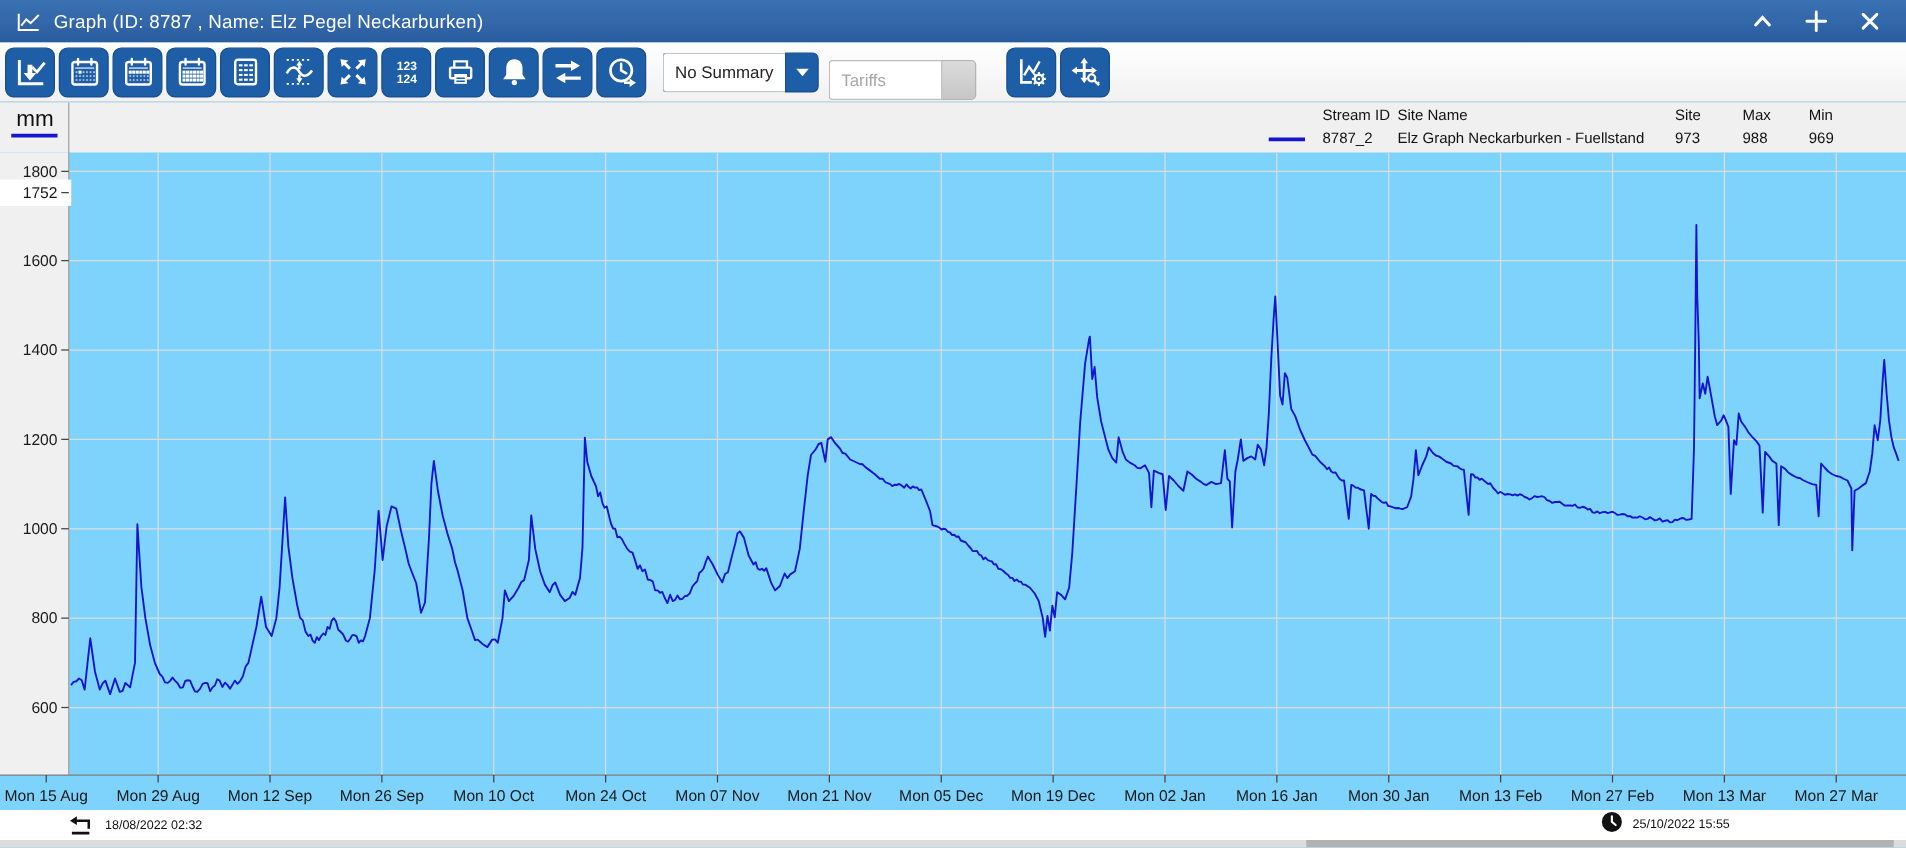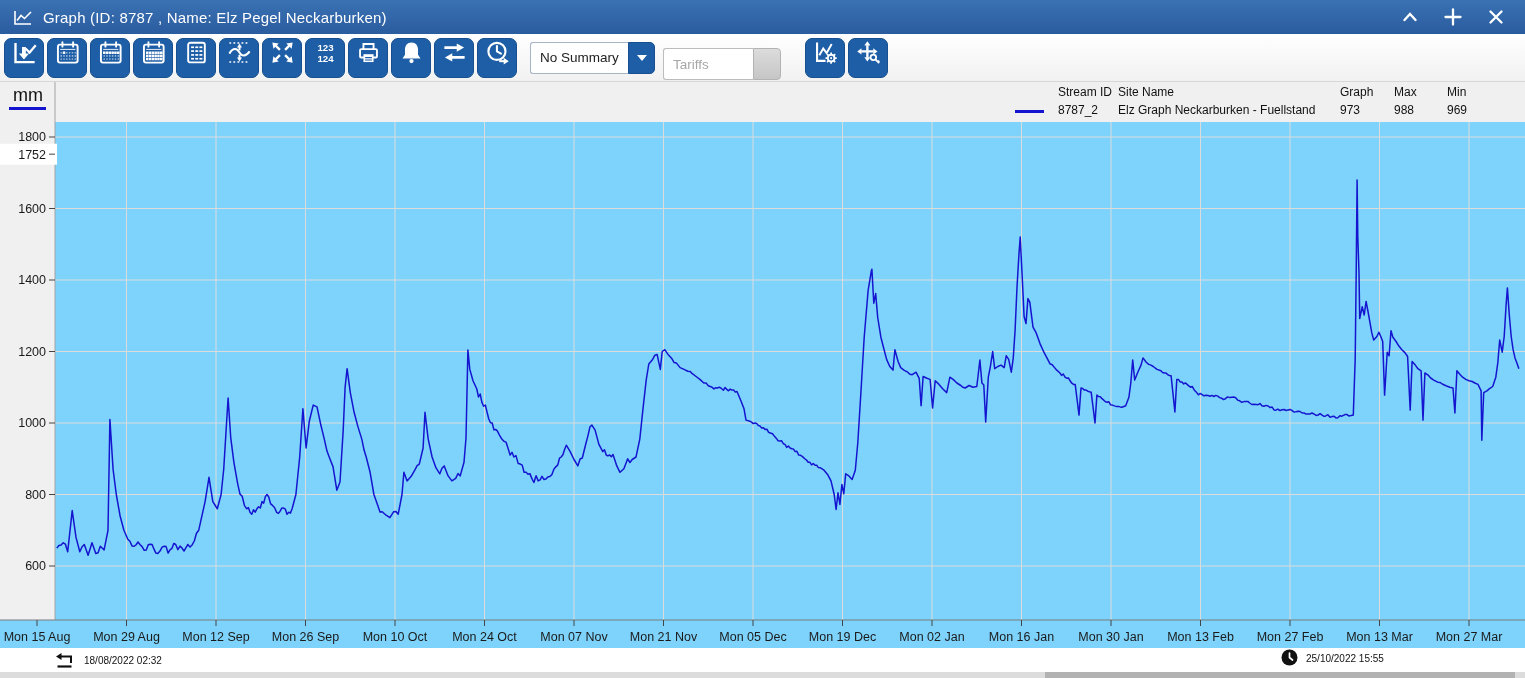--- a/index.html
+++ b/index.html
@@ -11,21 +11,21 @@
   .t-icon{display:inline-flex;margin-left:2px;}
   .t-text{font-size:15px;margin-left:9px;letter-spacing:.2px;}
   .t-actions{margin-left:auto;display:flex;align-items:center;gap:24px;margin-right:10px;}
   .t-btn{display:inline-flex;cursor:pointer;}
 
   
   .toolbar{position:absolute;top:34px;left:0;right:0;height:48px;background:linear-gradient(#ffffff,#f1f1f1);
            border-bottom:1px solid #d7d7d7;display:flex;align-items:center;padding-left:4px;box-sizing:border-box;}
   .tb-group{display:inline-flex;align-items:center;}
   .tbtn{width:40px;height:40px;border-radius:7px;background:#1d5ea6;border:1px solid #174f90;margin-right:3px;
-        display:inline-flex;align-items:flex-start;justify-content:center;padding:0;cursor:pointer;box-sizing:border-box;}
+        display:inline-flex;align-items:center;justify-content:center;padding:0;cursor:pointer;box-sizing:border-box;}
   .tbtn svg{display:block;}
   .select{display:inline-flex;height:32px;margin-left:10px;cursor:pointer;}
   .sel-text{width:98px;background:#fff;border:1px solid #a6b4c3;border-right:none;border-radius:3px 0 0 3px;
             display:flex;align-items:center;padding-left:9px;font-size:13.5px;color:#222;box-sizing:border-box;}
   .sel-btn{width:27px;background:#1d5ea6;border:1px solid #174f90;border-radius:0 5px 5px 0;
            display:flex;align-items:center;justify-content:center;box-sizing:border-box;}
   .caret{width:0;height:0;border-left:5px solid transparent;border-right:5px solid transparent;border-top:6px solid #fff;}
   .tariffs{display:inline-flex;height:32px;margin-left:8px;margin-top:13px;}
   .tariffs input{width:90px;height:32px;border:1px solid #bcbcbc;border-right:none;border-radius:3px 0 0 3px;
                  padding:0 0 0 9px;font-size:13.5px;color:#333;outline:none;box-sizing:border-box;font-family:"Liberation Sans",sans-serif;}
@@ -383,21 +383,21 @@
         <line x1="49" y1="154.16000000000003" x2="55" y2="154.16000000000003" stroke="#444" stroke-width="1"></line>
         <text x="46" y="158.5" text-anchor="end" font-size="12.5" fill="#1a1a1a" font-family="Liberation Sans,sans-serif">1752</text>
         <path d="M56.8 548.1L58.9 545.5L61.1 545.0L63.2 542.8L65.4 544.2L67.7 551.7L72.2 510.6L76.0 537.4L79.8 551.7L82.1 546.7L84.3 544.5L88.1 555.3L92.0 542.8L95.8 553.5L98.1 552.7L100.3 546.3L104.1 549.9L108.0 530.3L109.9 419.4L113.1 469.5L116.3 494.5L120.1 516.0L123.9 530.3L127.8 539.2L129.9 541.3L132.0 545.9L134.2 546.3L136.1 544.7L138.0 542.0L139.9 544.5L142.1 546.6L144.2 550.3L146.3 549.9L148.2 544.8L150.2 544.2L152.1 544.5L154.0 549.2L155.9 553.1L157.8 553.5L160.0 551.1L162.1 547.1L164.2 546.3L166.1 546.6L168.1 553.0L170.0 549.9L171.9 548.4L173.8 543.4L175.7 544.5L177.9 549.6L180.0 546.1L182.1 548.1L184.0 551.0L186.0 547.7L187.9 544.5L190.0 547.1L192.1 544.9L194.3 541.0L196.5 533.2L198.7 530.3L205.1 501.6L209.0 477.3L212.8 501.6L215.0 505.0L217.3 508.8L221.1 494.5L223.7 469.5L228.1 398.0L230.7 437.3L233.9 462.3L237.7 483.8L240.0 494.1L242.2 496.3L244.4 505.3L246.7 508.8L248.4 507.6L250.1 512.5L251.8 514.2L253.5 509.7L255.2 512.1L256.9 508.8L258.6 506.8L260.3 508.0L262.0 501.6L263.7 503.1L265.4 496.4L267.1 494.5L268.8 497.2L270.6 503.8L272.3 505.2L274.5 507.5L276.7 512.4L278.4 513.4L280.1 511.2L281.8 508.1L283.6 508.1L285.3 509.1L287.0 514.2L288.7 512.3L290.4 513.1L292.1 508.8L295.9 494.5L299.7 457.0L302.9 408.7L306.1 448.0L309.3 421.2L313.2 405.1L317.0 406.9L320.8 424.8L324.7 440.9L326.9 450.8L329.2 457.0L333.0 466.6L336.8 490.2L340.0 482.0L343.2 430.1L345.1 387.3L347.1 368.7L350.3 392.6L354.1 412.3L357.9 426.6L361.8 439.1L364.0 449.8L366.2 457.0L370.1 472.3L373.9 494.5L377.7 505.2L380.0 512.1L382.2 511.7L386.1 515.2L389.9 517.7L393.7 511.7L396.0 511.5L398.2 514.2L402.0 494.5L403.9 472.3L407.1 480.9L411.0 476.6L414.8 470.2L417.1 465.6L419.3 464.1L423.1 448.0L425.0 412.3L428.2 439.1L432.1 457.0L435.9 467.7L439.8 473.8L442.0 468.2L444.2 465.9L448.1 475.9L451.9 480.9L455.7 478.4L458.0 473.5L460.2 475.9L464.0 462.3L466.0 438.0L467.9 350.1L469.8 369.4L473.0 380.8L476.8 389.0L478.5 397.0L480.2 394.0L481.9 402.3L483.6 406.2L485.4 405.1L487.1 412.3L488.8 419.0L490.5 422.8L492.2 423.0L493.9 429.8L495.6 429.4L497.3 430.9L499.5 435.1L501.8 439.1L503.9 441.3L506.0 442.1L508.2 448.7L510.1 455.1L512.0 452.3L513.9 457.0L516.0 455.6L518.2 463.6L520.3 464.1L522.2 465.1L524.1 472.3L526.1 472.3L528.0 474.2L529.9 473.6L531.8 478.4L533.9 482.5L536.1 475.8L538.2 480.9L540.1 479.9L542.0 476.4L544.0 479.5L545.9 479.1L547.8 476.9L549.7 476.6L551.8 474.7L554.0 469.1L556.1 466.6L557.8 464.9L559.5 458.2L561.2 457.0L562.9 454.8L564.6 449.5L566.3 445.2L570.2 451.6L574.0 459.5L577.8 465.9L580.1 459.0L582.3 458.0L586.1 442.7L588.1 435.1L590.0 426.7L591.9 425.1L595.1 430.1L598.9 444.4L602.8 451.6L604.5 449.7L606.2 455.0L607.9 455.9L609.6 455.0L611.3 456.7L613.0 454.5L616.8 465.9L620.0 472.3L623.9 468.8L627.7 458.8L629.9 462.5L632.2 459.5L636.0 457.0L639.8 439.1L643.0 408.7L646.2 380.1L648.8 364.0L652.6 359.4L654.9 355.2L657.1 354.4L660.3 369.4L662.2 351.5L664.8 349.7L668.0 354.4L671.8 358.6L674.0 362.4L676.3 362.9L680.1 367.6L684.0 369.4L687.8 371.2L690.0 371.4L692.3 373.7L696.1 376.5L699.9 379.4L703.8 383.0L706.0 382.9L708.3 385.8L712.1 387.3L713.8 388.9L715.5 387.8L717.2 388.0L719.4 387.2L721.7 388.7L723.4 390.2L725.1 387.5L726.8 389.4L728.5 390.8L730.2 389.1L731.9 390.1L733.6 389.9L735.3 392.1L737.0 391.5L740.9 400.8L744.0 408.7L746.0 420.1L749.8 421.2L751.5 422.1L753.2 423.6L754.9 423.0L756.6 423.4L758.3 425.5L760.0 425.9L761.7 428.1L763.4 427.8L765.1 429.4L766.9 429.2L768.6 432.4L770.3 433.0L772.5 433.8L774.7 436.6L776.4 438.4L778.1 440.8L779.9 440.9L781.6 440.8L783.3 443.7L785.0 444.4L786.7 447.4L788.4 446.0L790.1 448.0L791.8 448.7L793.5 449.1L795.2 451.6L796.9 451.3L798.6 455.0L800.3 455.2L802.5 456.6L804.8 458.8L806.5 460.0L808.2 462.3L809.9 462.3L811.6 464.9L813.3 463.5L815.0 465.2L816.7 465.3L818.4 467.6L820.1 467.7L824.0 470.2L827.8 474.8L831.0 480.9L834.2 494.5L836.1 509.5L838.0 492.7L839.9 504.5L841.9 484.5L843.8 493.8L845.7 473.8L848.9 475.9L852.1 479.5L855.3 470.2L857.8 442.7L861.0 390.8L864.2 337.2L868.1 290.7L871.3 271.1L871.9 269.3L873.8 303.2L875.7 293.6L877.7 317.5L880.9 337.2L884.1 349.7L886.6 359.4L889.8 366.5L893.0 370.1L894.9 349.7L898.1 361.5L900.7 367.6L903.9 370.1L907.7 372.2L909.9 374.3L912.2 374.7L916.0 372.2L919.2 378.3L921.1 405.8L923.1 376.5L926.9 378.3L930.1 379.4L932.6 408.0L935.2 380.8L939.0 384.4L942.9 389.0L946.7 392.6L949.9 377.2L953.1 379.4L956.9 383.0L960.8 385.5L963.0 387.3L965.2 388.0L969.1 385.5L972.9 387.3L976.8 386.5L979.9 360.1L981.9 383.0L983.8 385.1L985.7 421.9L988.3 377.2L990.2 367.6L992.7 351.5L994.7 368.7L997.8 366.5L1001.0 365.1L1004.2 367.6L1006.2 355.8L1008.7 359.4L1011.3 372.2L1013.2 358.6L1015.1 330.1L1017.0 287.2L1018.9 255.0L1020.2 237.1L1022.1 274.6L1024.1 316.5L1026.0 323.6L1027.9 298.6L1029.8 302.2L1033.0 327.2L1036.2 332.9L1040.0 343.6L1043.9 352.2L1047.7 359.4L1049.9 363.7L1052.2 364.7L1056.0 369.4L1059.9 373.0L1061.6 375.4L1063.3 374.0L1065.0 377.2L1066.7 378.2L1068.4 377.9L1070.1 380.8L1071.8 383.2L1073.5 384.4L1075.2 384.4L1079.0 415.1L1081.0 388.0L1082.7 388.5L1084.4 390.1L1086.1 390.1L1087.8 391.2L1089.5 391.8L1091.2 392.3L1095.0 423.0L1096.9 395.1L1098.6 396.6L1100.3 396.8L1102.0 398.7L1103.8 400.2L1105.5 401.7L1107.2 402.3L1108.9 401.8L1110.6 404.8L1112.3 405.1L1114.5 405.9L1116.8 406.6L1118.5 406.4L1120.2 406.9L1121.9 407.3L1125.7 405.8L1128.9 397.3L1130.8 383.0L1132.7 360.1L1134.7 380.1L1137.8 372.2L1141.0 365.1L1143.0 357.9L1146.2 362.2L1148.7 364.4L1151.0 365.1L1153.2 366.5L1157.0 369.4L1160.9 370.8L1162.6 372.5L1164.3 372.9L1166.0 373.0L1167.7 374.6L1169.4 375.5L1171.1 375.8L1174.9 411.9L1176.8 379.4L1178.6 379.6L1180.3 382.1L1182.0 381.9L1183.7 383.9L1185.4 382.9L1187.1 384.4L1188.8 385.8L1190.5 387.2L1192.2 386.5L1194.4 390.2L1196.7 392.6L1198.4 394.8L1200.1 393.5L1201.8 394.4L1203.9 395.8L1206.0 395.2L1208.2 395.5L1210.1 396.3L1212.0 395.4L1213.9 396.5L1215.8 395.4L1217.8 396.1L1219.7 397.6L1221.6 398.2L1223.5 399.6L1225.4 398.7L1227.6 396.9L1229.7 397.6L1231.8 397.3L1233.7 397.0L1235.7 397.8L1237.6 400.1L1239.7 400.8L1241.8 402.3L1244.0 401.6L1245.9 401.6L1247.8 401.4L1249.7 403.0L1251.9 404.5L1254.0 404.3L1256.1 404.4L1258.0 404.7L1260.0 403.6L1261.9 405.8L1263.9 406.3L1266.0 405.4L1268.1 406.0L1270.2 407.6L1272.1 407.1L1274.0 409.9L1275.9 410.2L1277.9 409.1L1279.9 410.6L1282.0 409.7L1284.1 409.5L1286.2 410.5L1288.1 409.9L1290.0 409.4L1291.9 410.4L1293.8 411.9L1295.9 411.7L1298.0 411.2L1300.1 411.5L1302.1 413.0L1304.1 412.9L1306.0 414.1L1307.9 414.0L1309.8 414.1L1311.9 413.0L1314.0 414.0L1316.1 415.4L1318.1 415.1L1320.0 413.7L1322.0 415.0L1323.9 416.3L1325.8 415.9L1327.9 414.7L1330.0 417.3L1332.0 416.6L1334.1 416.2L1336.0 417.9L1337.9 417.7L1339.9 415.7L1341.8 416.2L1343.5 415.3L1345.3 414.4L1347.1 414.6L1348.8 415.9L1351.1 415.6L1353.3 415.1L1355.2 358.6L1356.2 272.9L1357.1 179.9L1357.8 237.1L1359.0 272.9L1359.7 318.6L1362.2 306.8L1364.2 315.0L1366.1 301.4L1368.0 311.5L1369.9 322.2L1371.8 332.9L1373.7 340.1L1376.9 336.5L1378.9 332.2L1380.8 336.5L1382.7 341.5L1384.6 395.1L1387.2 352.2L1389.1 355.8L1391.0 330.8L1392.9 337.2L1396.1 341.5L1398.7 345.8L1401.9 349.7L1405.1 352.9L1407.6 356.5L1410.2 410.1L1412.1 361.5L1415.3 365.1L1417.9 368.7L1421.1 370.8L1423.0 420.1L1424.9 373.0L1428.1 375.1L1430.6 378.0L1433.8 380.1L1437.7 382.2L1439.9 382.4L1442.2 384.0L1446.0 385.8L1449.8 387.3L1453.0 388.0L1454.9 413.0L1456.9 370.8L1460.0 374.4L1462.6 377.2L1465.8 379.4L1469.0 380.8L1472.2 381.5L1474.8 383.0L1478.0 384.4L1481.1 390.8L1481.8 440.2L1483.7 392.6L1486.9 390.8L1489.5 388.7L1492.7 386.5L1495.8 377.2L1497.8 362.9L1499.7 340.1L1502.2 352.2L1504.2 336.5L1506.1 305.0L1507.4 287.9L1509.3 315.0L1511.2 336.5L1513.1 349.7L1515.0 357.9L1516.9 362.9L1518.9 368.7" stroke="#1515cf" stroke-width="1.5" fill="none" stroke-linejoin="round"></path>
       </svg>
     <div class="unit">mm</div>
     <div class="unit-swatch"></div>
     <div class="legend">
       <div class="lg-swatch"></div>
       <span class="c-sid hrow">Stream ID</span>
       <span class="c-site hrow">Site Name</span>
-      <span class="c-mean hrow">Graph</span>
+      <span class="c-mean hrow">Site</span>
       <span class="c-max hrow">Max</span>
       <span class="c-min hrow">Min</span>
       <span class="c-sid vrow">8787_2</span>
       <span class="c-site vrow">Elz Graph Neckarburken - Fuellstand</span>
       <span class="c-mean vrow">973</span>
       <span class="c-max vrow">988</span>
       <span class="c-min vrow">969</span>
     </div>
   </div>
 

